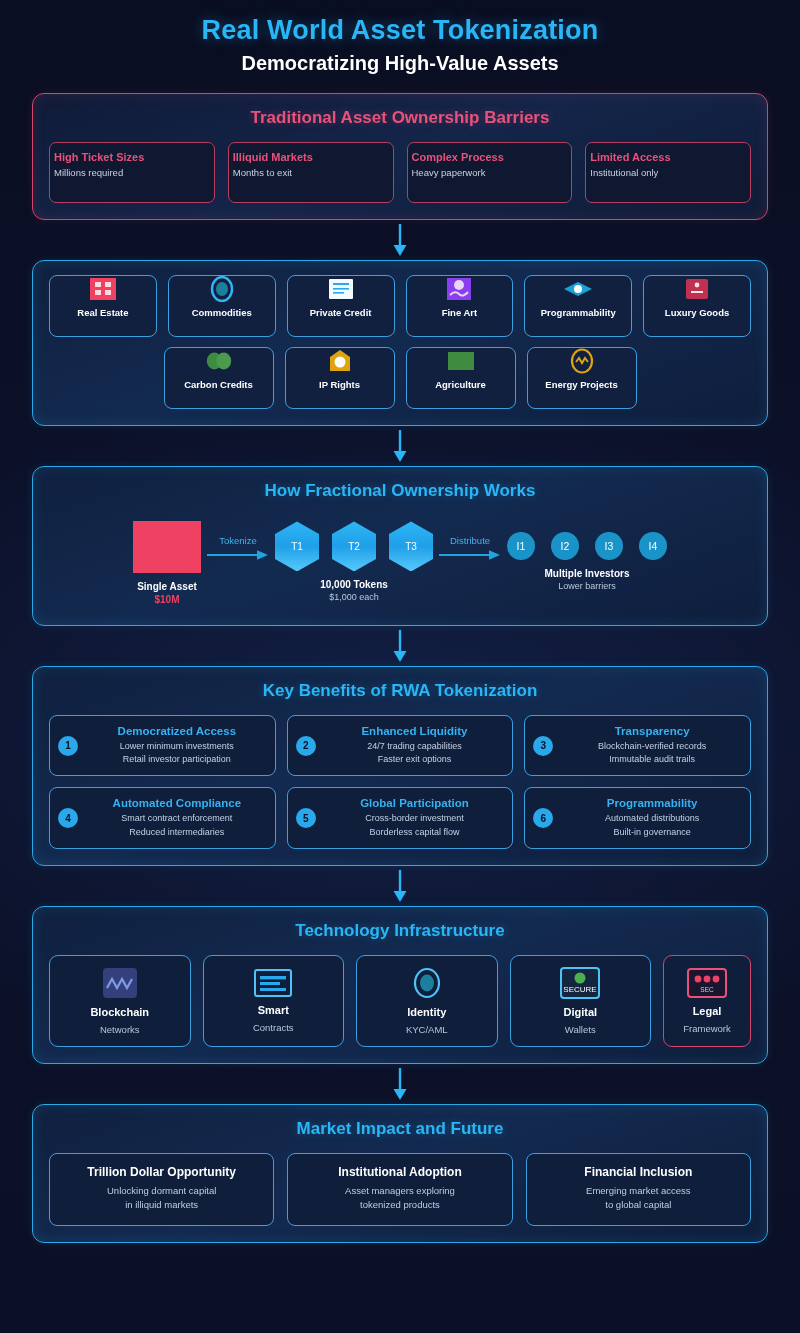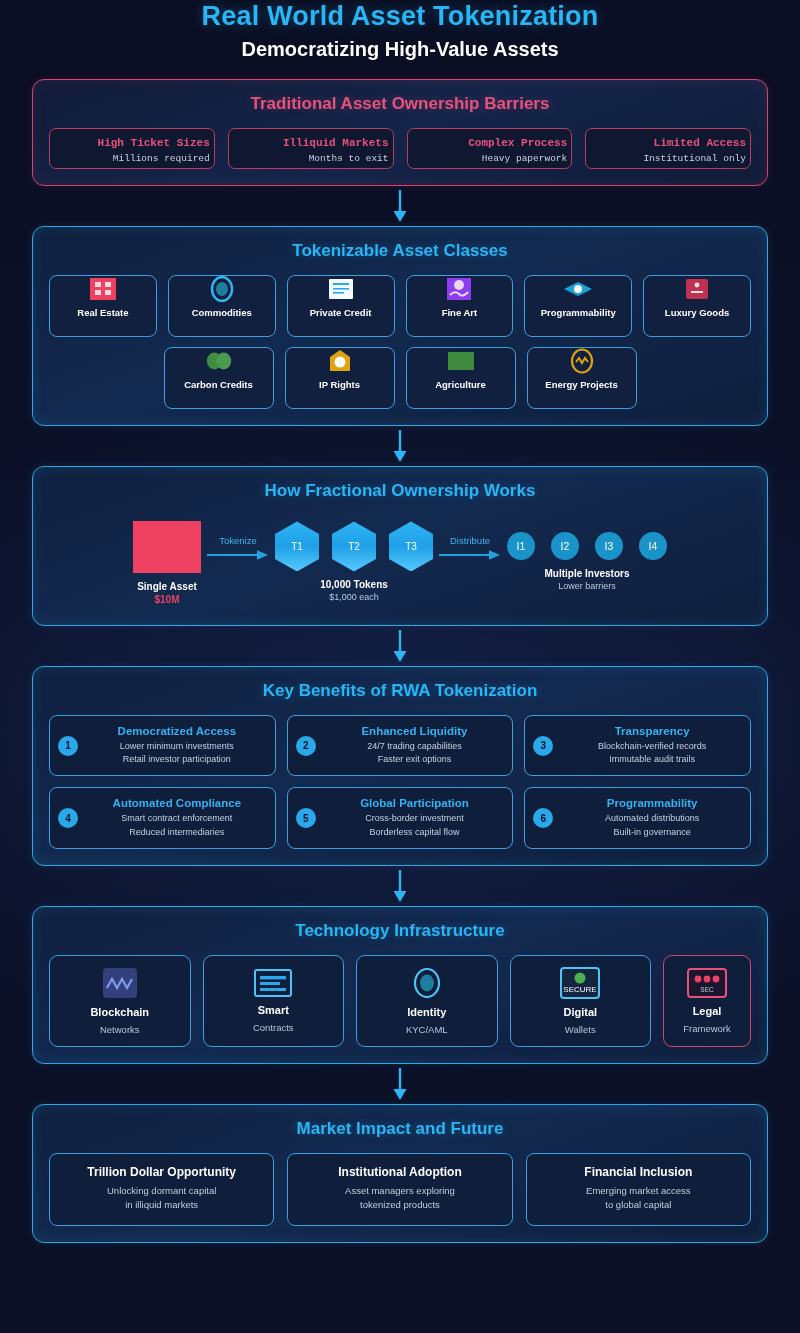--- a/index.html
+++ b/index.html
@@ -12,21 +12,21 @@
   .page {
     position: relative;
     width: 800px; height: 1333px;
     background:
       radial-gradient(ellipse 900px 500px at 50% 55%, #122046 0%, rgba(12,16,38,0) 70%),
       linear-gradient(180deg, #0a0e22 0%, #0c1129 40%, #0b1026 100%);
     padding: 0 32px;
   }
 
   
-  .header { text-align: center; }
+  .header { text-align: center; padding-top: 14px; }
   .main-title {
     font-size: 27px; font-weight: bold; color: #29b6f6;
     letter-spacing: .2px; line-height: 1.2;
     text-shadow: 0 0 14px rgba(41,182,246,.35);
   }
   .sub-title {
     font-size: 20px; font-weight: bold; color: #ffffff;
     margin-top: 6px;
   }
   .badge {
@@ -59,21 +59,21 @@
   .panel-title.alert-title { color: #e8527a; text-shadow: 0 0 10px rgba(232,82,122,.3); }
 
   
   .arrow-wrap { display: flex; justify-content: center; align-items: center; height: 40px; }
   .arrow-down { display: block; }
 
   
   .barrier-row { display: flex; gap: 13px; }
   .barrier-card {
     flex: 1; border: 1px solid #b83e60; border-radius: 7px;
-    background: #101730; padding: 8px 4px 4px; text-align: right; font-family: Liberation Mono, monospace;
+    background: #101730; padding: 8px 4px 24px; text-align: left;
   }
   .barrier-title { font-size: 11px; font-weight: bold; color: #e8527a; margin-bottom: 4px; }
   .barrier-desc { font-size: 9.5px; color: #c9d3e4; }
 
   
   .asset-row { display: flex; gap: 11px; justify-content: center; margin-bottom: 10px; }
   .asset-card {
     width: 110px; height: 62px; border: 1px solid #3b9fe0; border-radius: 8px;
     background: #10203e; display: flex; flex-direction: column;
     align-items: center; gap: 5px;
@@ -176,21 +176,20 @@
   </div>
 
   <div class="arrow-wrap">
     <svg class="arrow-down" width="18" height="34" viewBox="0 0 18 34">
       <line x1="9" y1="1" x2="9" y2="24" stroke="#29b6f6" stroke-width="2.4"></line>
       <polygon points="9,33 2.5,22 15.5,22" fill="#29b6f6"></polygon>
     </svg>
   </div>
 
   <div class="panel">
-    <div class="panel-title">Tokenizable Asset Classes</div>
 
     <div class="asset-row">
       <div class="asset-card">
         <span class="icon-box">
           <svg width="30" height="24" viewBox="0 0 30 24">
               <rect x="2" y="1" width="26" height="22" fill="#ef4162"></rect>
               <rect x="7" y="5" width="6" height="5" fill="#ffd9e0"></rect>
               <rect x="17" y="5" width="6" height="5" fill="#ffd9e0"></rect>
               <rect x="7" y="13" width="6" height="5" fill="#ffd9e0"></rect>
               <rect x="17" y="13" width="6" height="5" fill="#ffd9e0"></rect>

